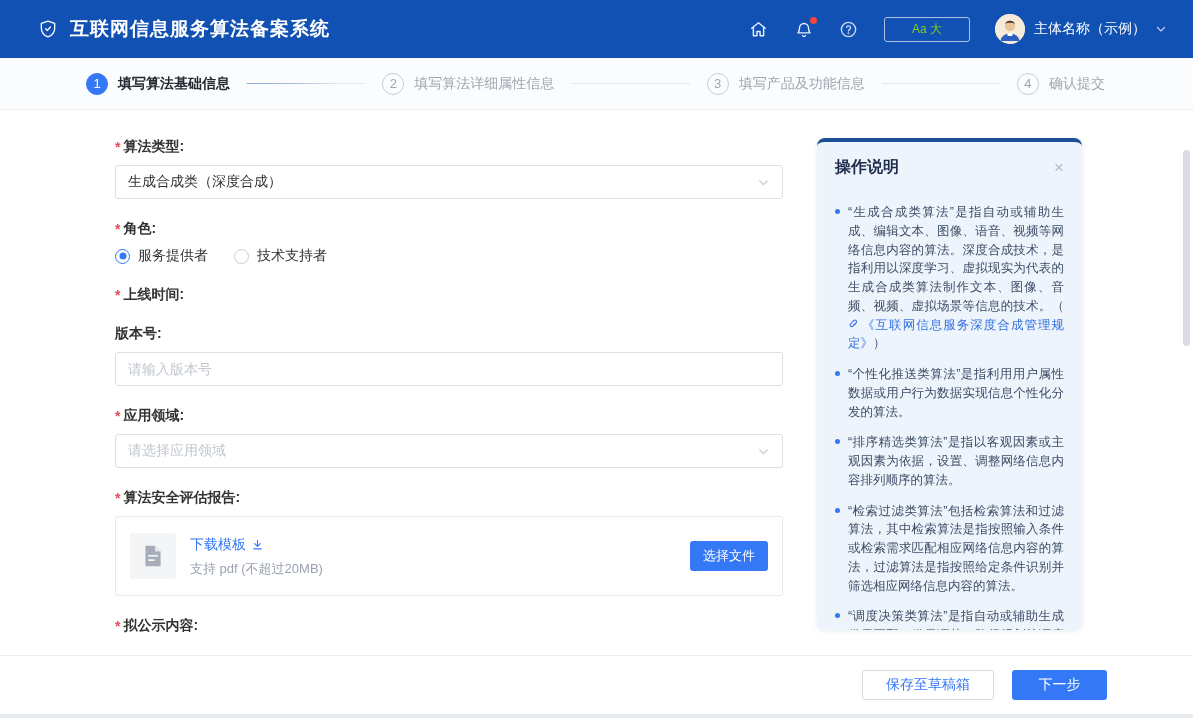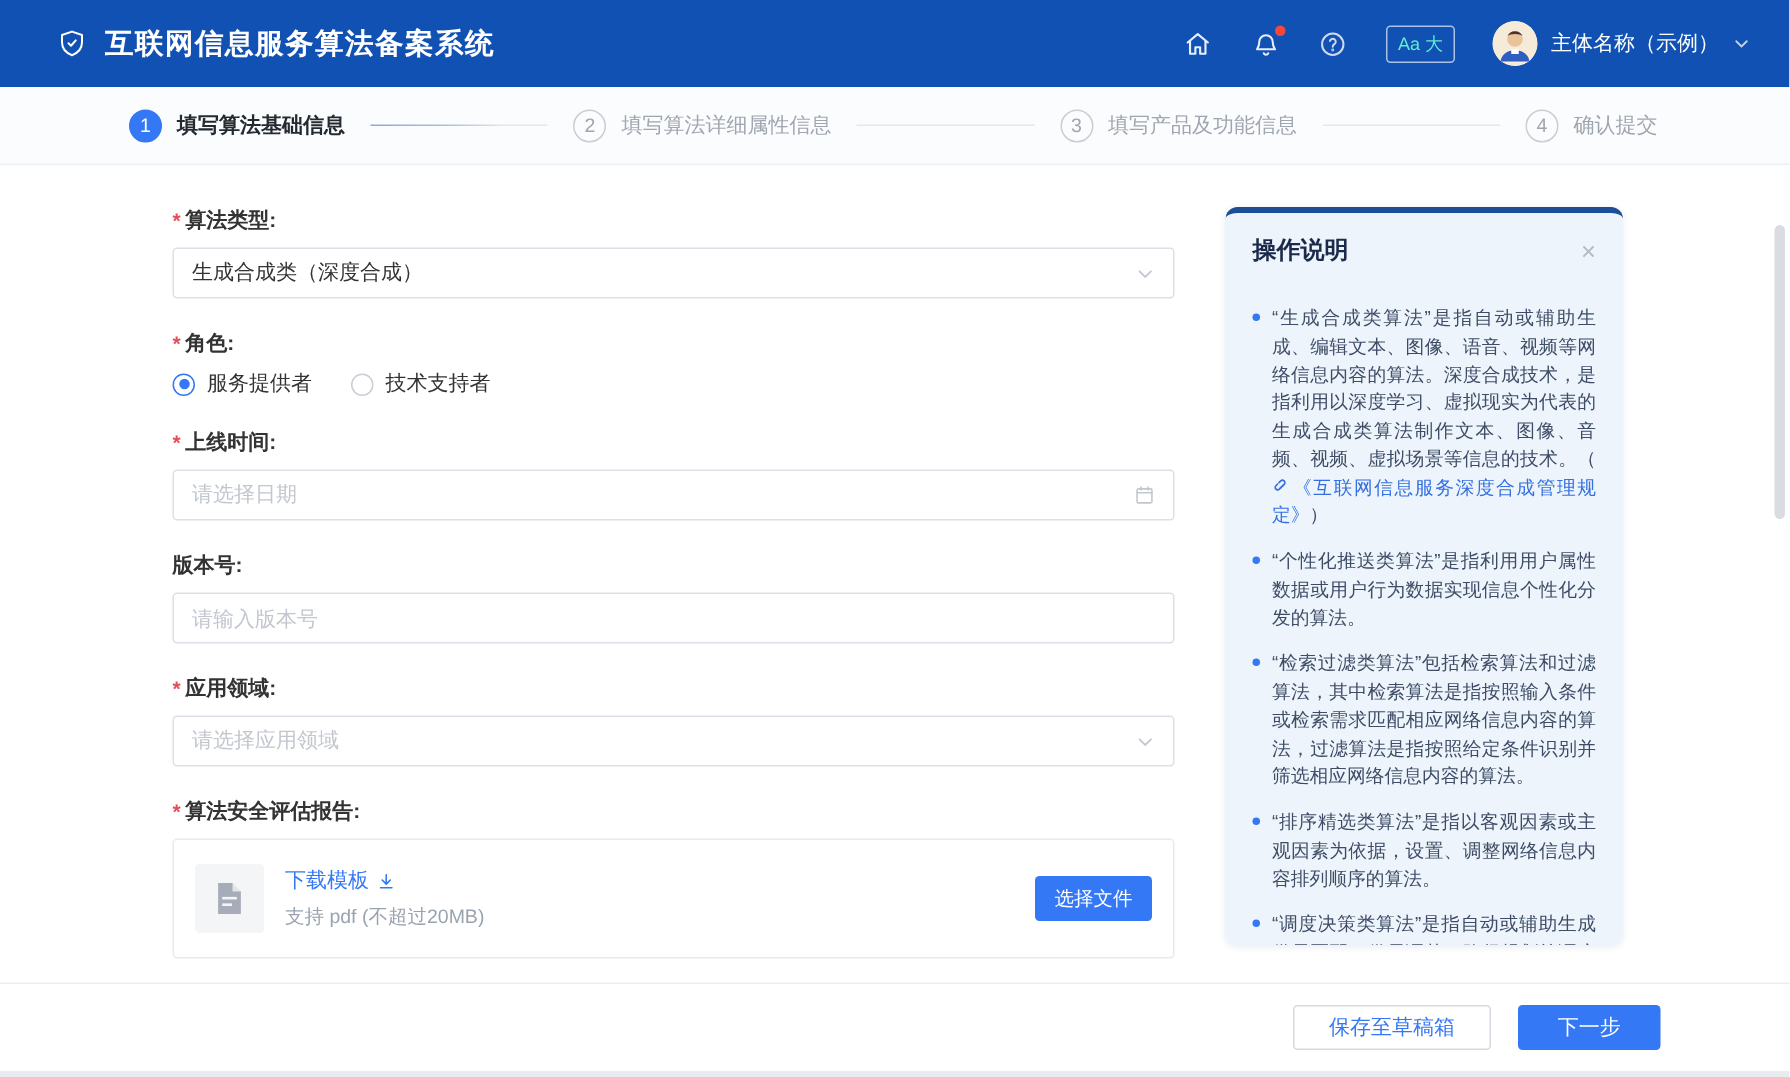--- a/index.html
+++ b/index.html
@@ -15,21 +15,21 @@
     padding:0 26px 0 38px; color:#fff;
   }
   .brand{ display:flex; align-items:center; gap:12px; }
   .brand-title{ font-size:19px; font-weight:bold; letter-spacing:1px; }
   .topbar-right{ margin-left:auto; display:flex; align-items:center; gap:25px; }
   .tb-icon{ width:20px; height:20px; display:flex; align-items:center; justify-content:center; cursor:pointer; position:relative;}
   .tb-icon svg{ display:block; }
   .badge-dot{ position:absolute; top:-2px; right:-3px; width:7px; height:7px; border-radius:50%; background:#f5483b; }
   .fontsize-box{
     border:1px solid rgba(255,255,255,.65); border-radius:3px;
-    font-size:12px; padding:3px 7px; color:#5eead4; cursor:pointer; white-space:nowrap;
+    font-size:12px; padding:3px 27px; color:#84cc16; cursor:pointer; white-space:nowrap;
   }
   .user-chip{ display:flex; align-items:center; gap:9px; cursor:pointer;justify-content:space-between; }
   .avatar{ width:30px; height:30px; border-radius:50%; background:#f6ead9; overflow:hidden; display:flex; align-items:flex-end; justify-content:center; }
   .user-name{ font-size:14px; }
   .chev-white{ opacity:.75; }
 
   
   .steps-bar{
     height:52px; background:#fbfcfd; border-bottom:1px solid #edf0f3;
     display:flex; align-items:center; padding:0 88px 0 86px;
@@ -230,30 +230,20 @@
           <span class="radio-dot"></span>
           <span>技术支持者</span>
         </label>
       </div>
     </div>
 
     <div class="field">
       <div class="field-label">
         <span class="asterisk">*</span>
         <span>上线时间:</span>
-      </div>
-      <div class="control">
-        <span class="placeholder">请选择日期</span>
-        <span class="right-icon">
-          <svg width="14" height="14" viewBox="0 0 24 24" fill="none" stroke="#c2c7cf" stroke-width="1.8" stroke-linecap="round">
-            <rect x="3.5" y="5" width="17" height="16" rx="1.5"></rect>
-              <path d="M3.5 9.5 H20.5"></path>
-              <path d="M8 2.8 V6.2 M16 2.8 V6.2"></path>
-          </svg>
-        </span>
       </div>
     </div>
 
     <div class="field">
       <div class="field-label">版本号:</div>
       <input class="control" type="text" placeholder="请输入版本号" style="">
     </div>
 
     <div class="field">
       <div class="field-label">
@@ -316,24 +306,24 @@
         <span>“生成合成类算法”是指自动或辅助生成、编辑文本、图像、语音、视频等网络信息内容的算法。深度合成技术，是指利用以深度学习、虚拟现实为代表的生成合成类算法制作文本、图像、音频、视频、虚拟场景等信息的技术。（</span><span class="panel-link"><svg class="link-icon" width="11" height="11" viewBox="0 0 24 24" fill="none" stroke="#3470e0" stroke-width="2.4" stroke-linecap="round">
               <path d="M10 14 L14 10"></path>
               <path d="M8 16 l-2.5 2.5 a3.5 3.5 0 0 1-5-5 L3 11" transform="translate(3,-3)"></path>
               <path d="M16 8 l2.5-2.5 a3.5 3.5 0 0 0-5-5 L11 3" transform="translate(-3,3) scale(1)"></path>
             </svg><span>《互联网信息服务深度合成管理规定》</span></span><span>）</span>
       </li>
       <li class="panel-item">
         <span>“个性化推送类算法”是指利用用户属性数据或用户行为数据实现信息个性化分发的算法。</span>
       </li>
       <li class="panel-item">
+        <span>“排序精选类算法”是指以客观因素或主观因素为依据，设置、调整网络信息内容排列顺序的算法。</span>
+      </li>
+      <li class="panel-item">
         <span>“检索过滤类算法”包括检索算法和过滤算法，其中检索算法是指按照输入条件或检索需求匹配相应网络信息内容的算法，过滤算法是指按照给定条件识别并筛选相应网络信息内容的算法。</span>
-      </li>
-      <li class="panel-item">
-        <span>“排序精选类算法”是指以客观因素或主观因素为依据，设置、调整网络信息内容排列顺序的算法。</span>
       </li>
       <li class="panel-item">
         <span>“调度决策类算法”是指自动或辅助生成供需匹配、供需调节、路径规划等调度决策结果，或提供调度决策依据的算法。</span>
       </li>
     </ul>
   </aside>
 </main>
 
 <div class="scroll-thumb"></div>
 

